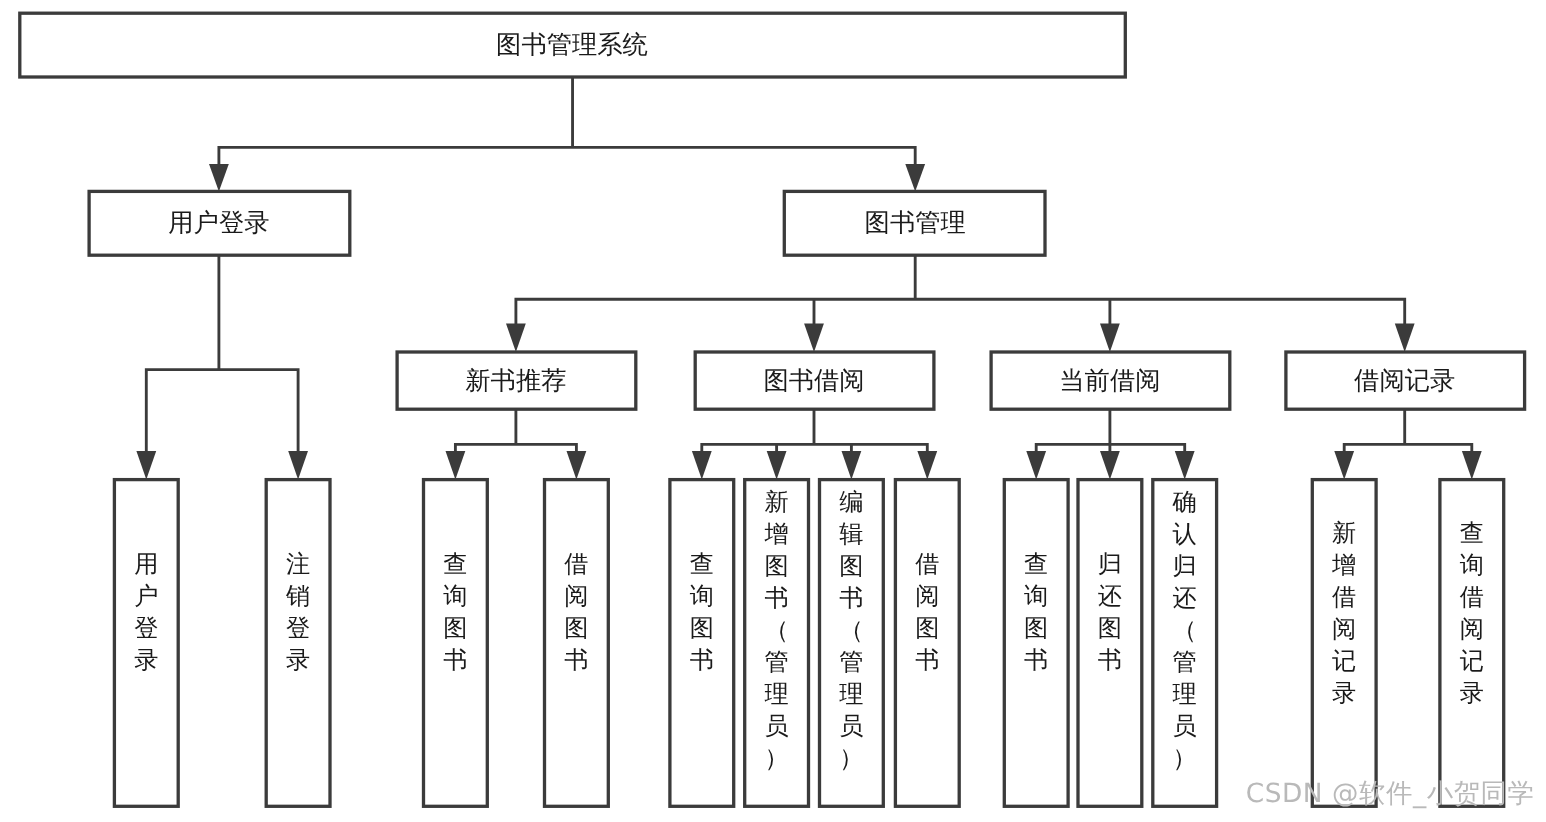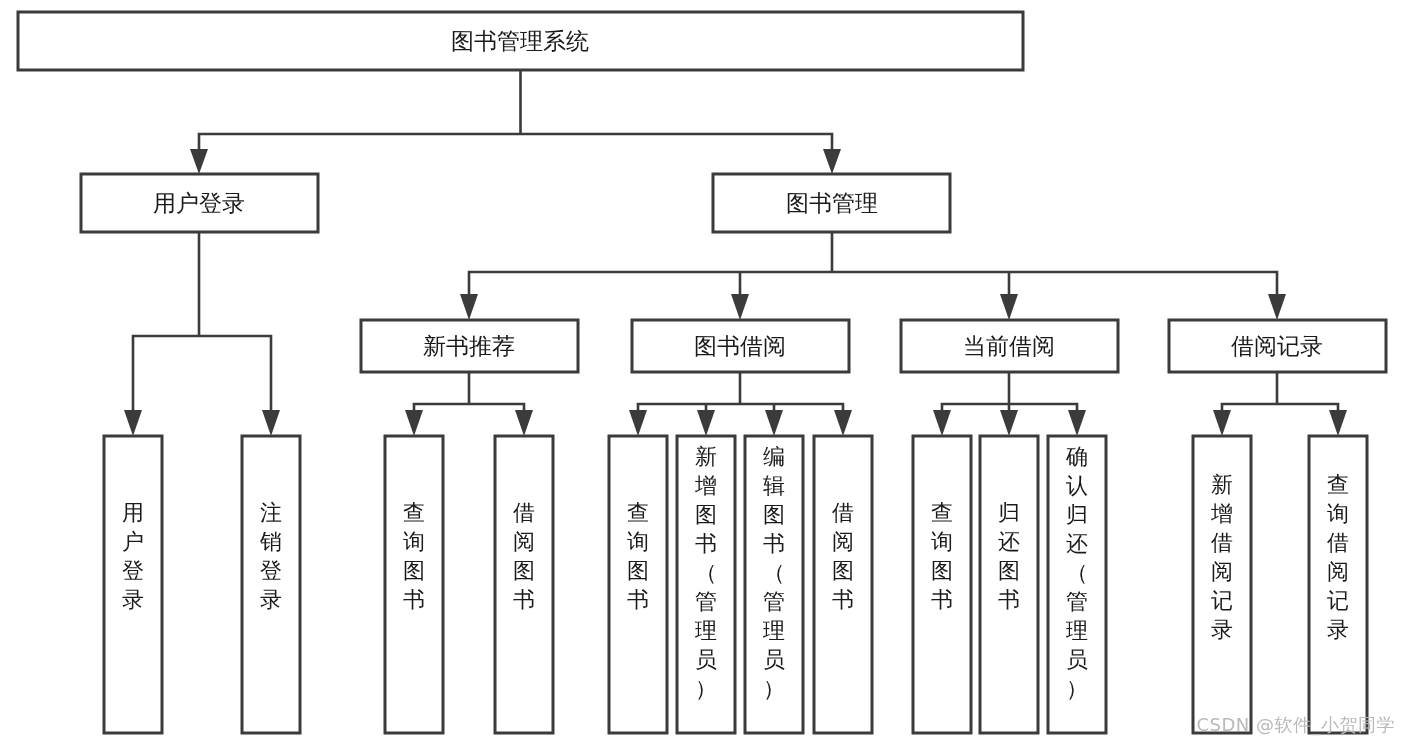--- a/index.html
+++ b/index.html
@@ -52,21 +52,21 @@
   }
   .arrow-head {
     fill: #3b3b3b;
     stroke: none;
   }
   .watermark {
     position: absolute;
     right: 10px;
     bottom: 6px;
     font-family: "DejaVu Sans", "Liberation Sans", sans-serif;
-    font-size: 18px;
+    font-size: 24px;
     color: #b9b9b9;
     letter-spacing: 0.5px;
     white-space: nowrap;
     user-select: none;
   }
 </style>
 </head>
 <body>
 
 <div id="chart-root">

